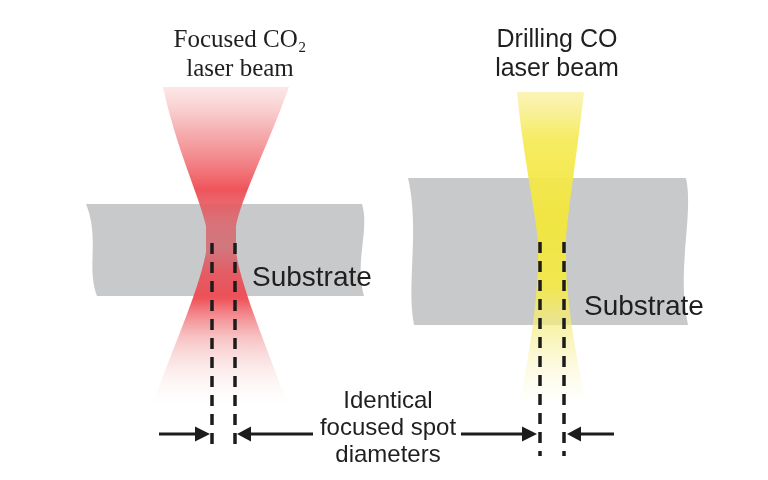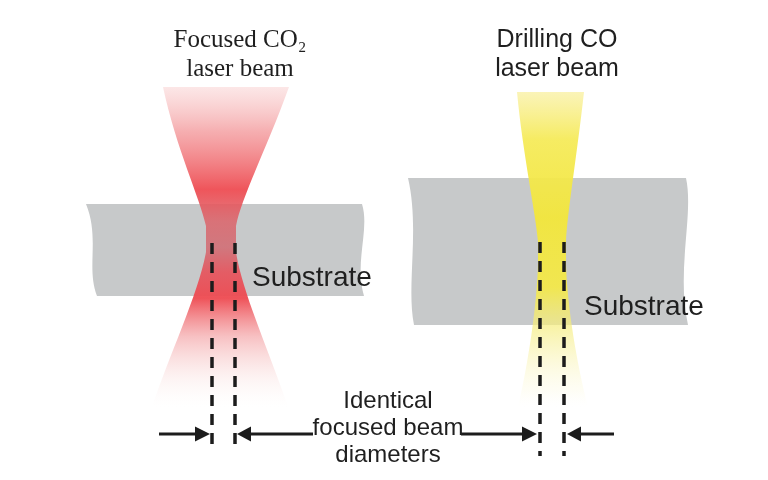--- a/index.html
+++ b/index.html
@@ -136,18 +136,18 @@
     <div>laser beam</div>
   </div>
 
 
   <div class="txt substrate-label substrate-label-left">Substrate</div>
 
   <div class="txt substrate-label substrate-label-right">Substrate</div>
 
   <div class="txt annotation">
     <div>Identical</div>
-    <div>focused beam</div>
+    <div>focused spot</div>
     <div>diameters</div>
   </div>
 
 
 </div>
 
 </body></html>

